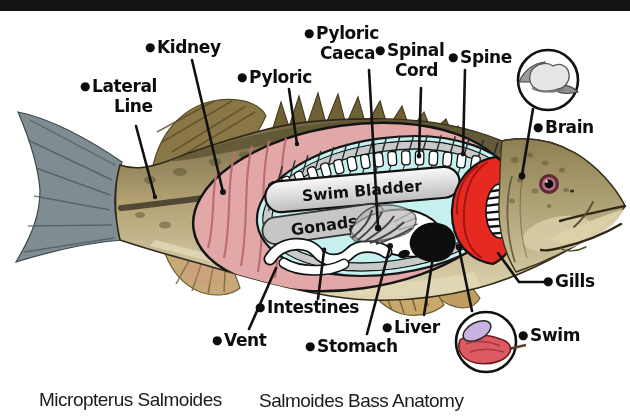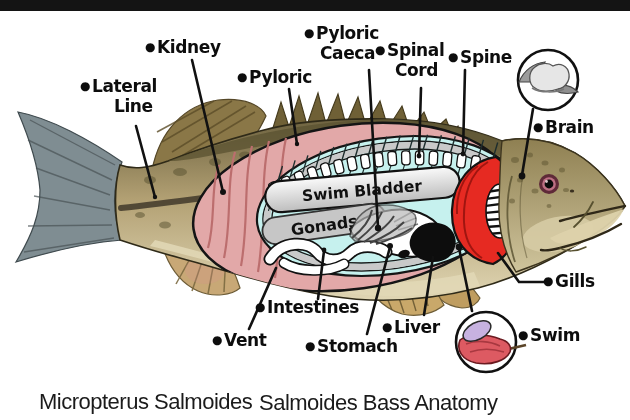--- a/index.html
+++ b/index.html
@@ -6,21 +6,21 @@
   #stage{position:relative;width:630px;height:420px;background:#fff;overflow:hidden;
          font-family:"DejaVu Sans",sans-serif;}
   #topbar{position:absolute;left:0;top:0;width:630px;height:11px;background:#141414;}
   #fishsvg{position:absolute;left:0;top:0;z-index:1;}
   .lbl{position:absolute;z-index:3;color:#0d0d0d;font-weight:700;font-size:17px;
        line-height:20px;letter-spacing:-0.4px;white-space:nowrap;}
   .row{display:flex;align-items:center;gap:2px;}
   .b{font-size:12px;line-height:1;}
   .ind{display:block;}
   .caption{position:absolute;z-index:3;color:#1b1b1b;font-family:"Liberation Sans",sans-serif;
-       font-size:22px;letter-spacing:-0.5px;white-space:nowrap;}
+       font-size:19px;letter-spacing:-0.5px;white-space:nowrap;}
   svg text{font-family:"DejaVu Sans",sans-serif;font-weight:700;fill:#101010;}
 </style>
 </head>
 <body>
 
 <div id="stage">
   <div id="topbar"></div>
 
   <svg id="fishsvg" width="630" height="420" viewBox="0 0 630 420">
     <defs>

